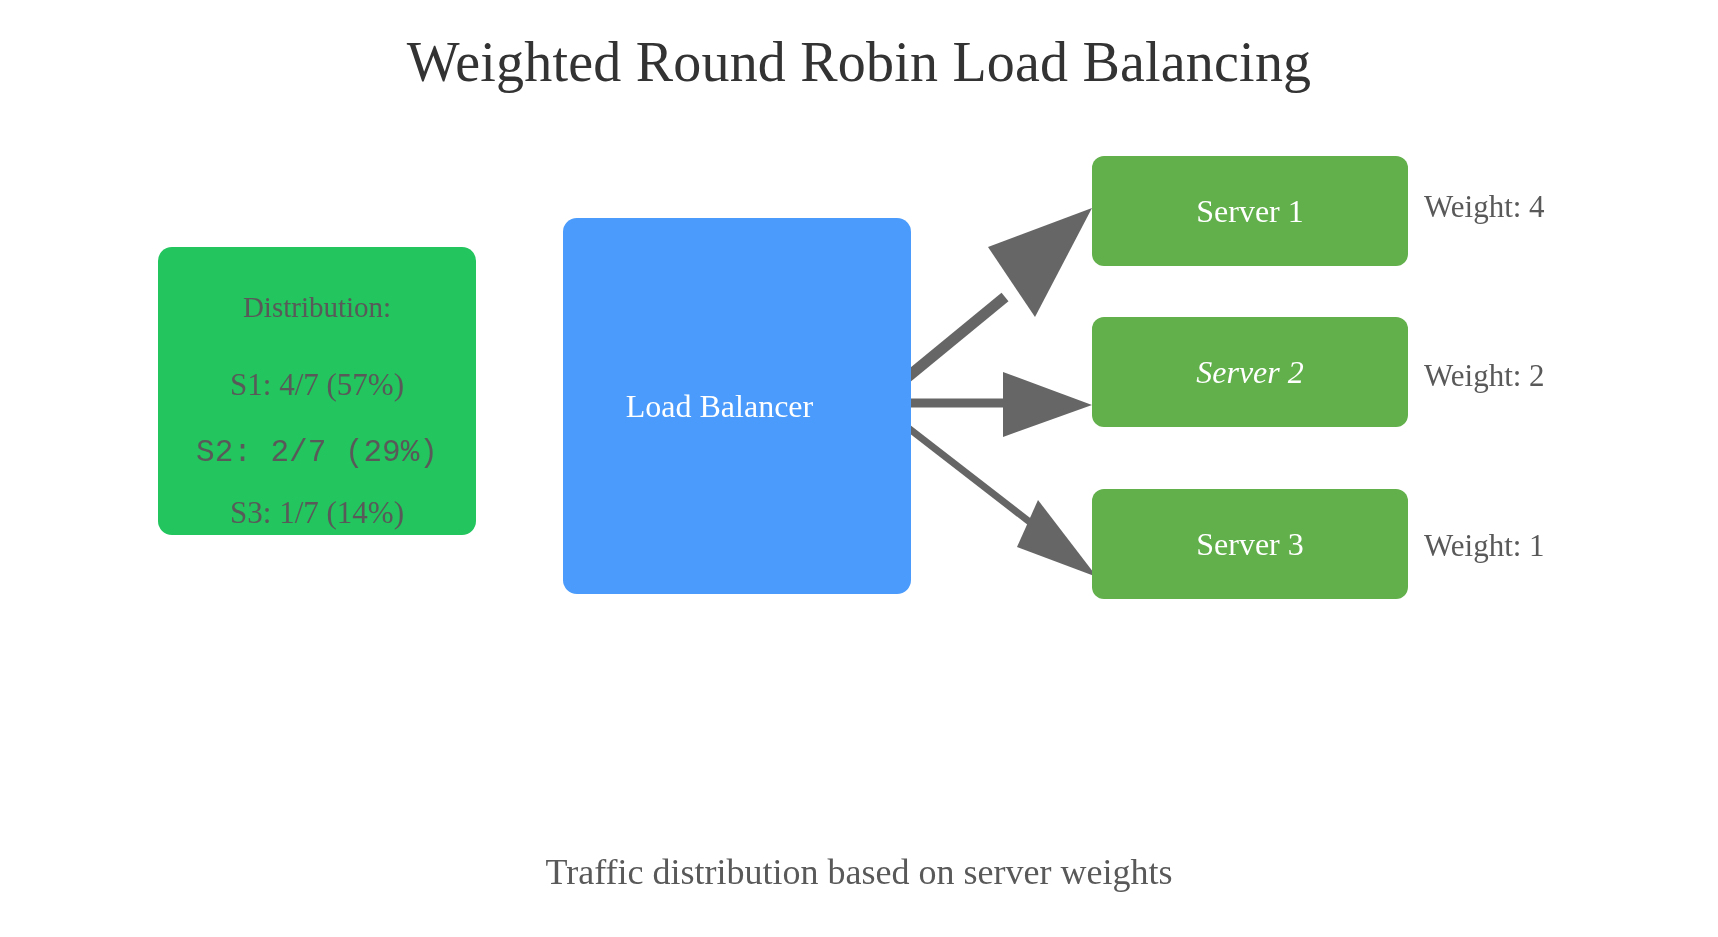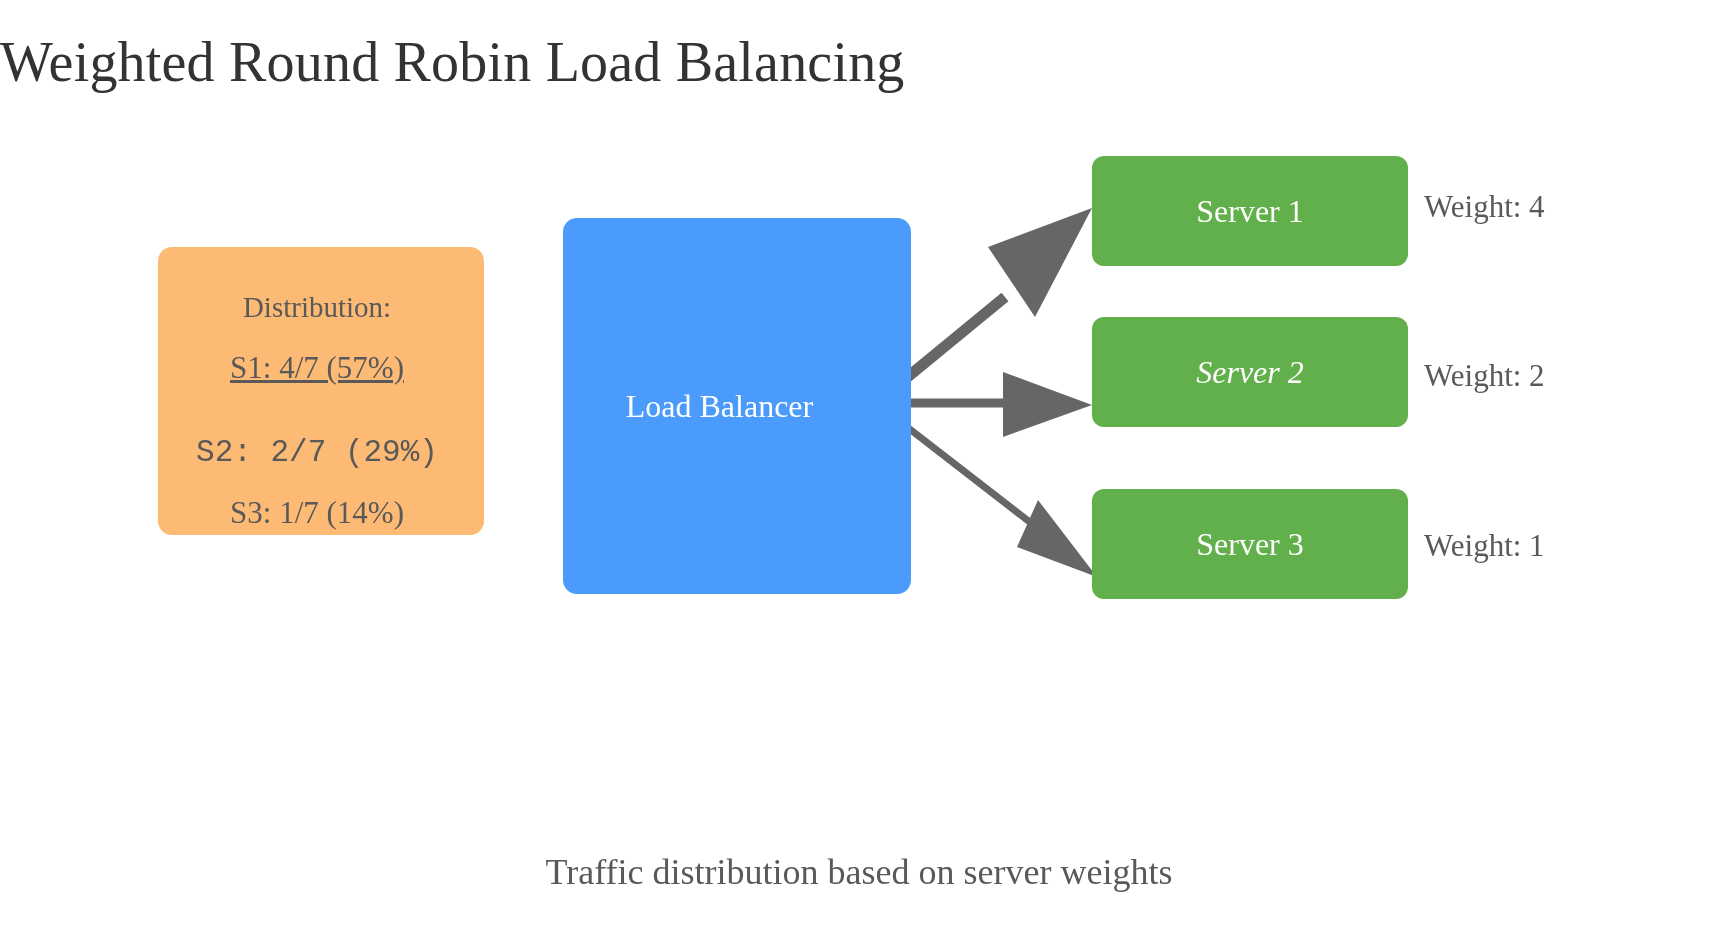--- a/index.html
+++ b/index.html
@@ -22,36 +22,35 @@
     width: 1718px;
     height: 937px;
   }
   .abs { position: absolute; }
 
   
   #diagram-title {
     left: 0;
     top: 30px;
     width: 1718px;
-    text-align: left;
+    text-align: center;
     font-size: 56px;
     color: #333333;
     letter-spacing: 0.2px;
     white-space: nowrap;
   }
 
   
   #distribution-panel {
     left: 158px;
     top: 247px;
     width: 318px;
     height: 288px;
-    background: #fdba74;
+    background: #22c55e;
     border-radius: 14px;
-    padding-left: 8px;
   }
   #distribution-panel .panel-inner {
     position: absolute;
     left: 0;
     top: 0;
     width: 318px;
     height: 288px;
   }
   .dist-heading {
     left: 0;
@@ -61,21 +60,21 @@
     font-size: 29px;
     color: #595959;
   }
   .dist-line {
     width: 318px;
     text-align: center;
     font-size: 31px;
     color: #595959;
     left: 0;
   }
-  #dist-line-0 { top: 103px; text-decoration: underline; }
+  #dist-line-0 { top: 120px; }
   #dist-line-1 { top: 188px; font-family: Liberation Mono, monospace; }
   #dist-line-2 { top: 248px; }
 
   
   #load-balancer-node {
     left: 563px;
     top: 218px;
     width: 348px;
     height: 376px;
     background: #4a9bfb;

